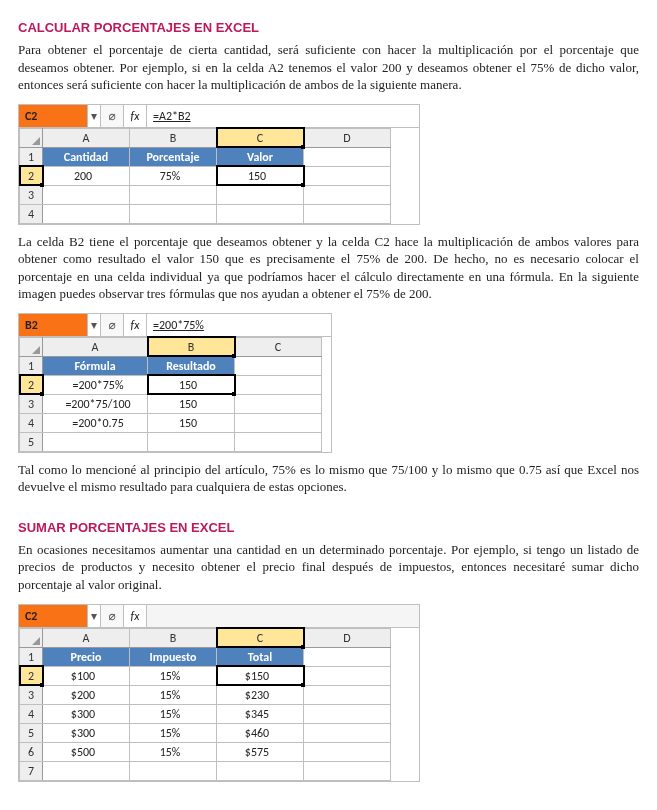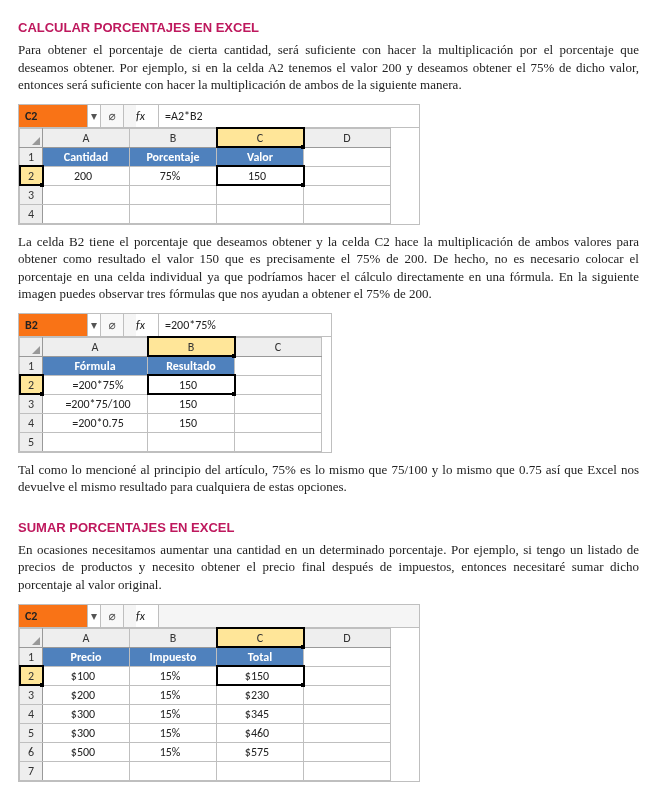--- a/index.html
+++ b/index.html
@@ -51,27 +51,26 @@
     width: 12px; text-align: center; color: #555;
     border-right: 1px solid #bfbfbf; line-height: 22px;
     background: #fff;
   }
   .fxicon {
     width: 22px; text-align: center; color: #555;
     border-right: 1px solid #bfbfbf; line-height: 22px;
     background: #f8f8f8;
   }
   .fxlab {
-    width: 22px; font-style: italic;
+    width: 22px; text-align: center; font-style: italic;
     border-right: 1px solid #bfbfbf; line-height: 22px;
     background: #fff;
-    margin-left: 12px;
   }
   .formula {
-    flex: 1; padding: 0 6px; line-height: 22px; background: #fff;
+    flex: 1; padding: 0 6px; line-height: 22px; background: #fff; text-decoration: underline;
   }
   .grid { border-collapse: collapse; }
   .grid td, .grid th {
     border: 1px solid #bfbfbf;
     height: 18px;
     padding: 0;
     text-align: center;
   }
   .corner {
     width: 22px; background: #eee;

